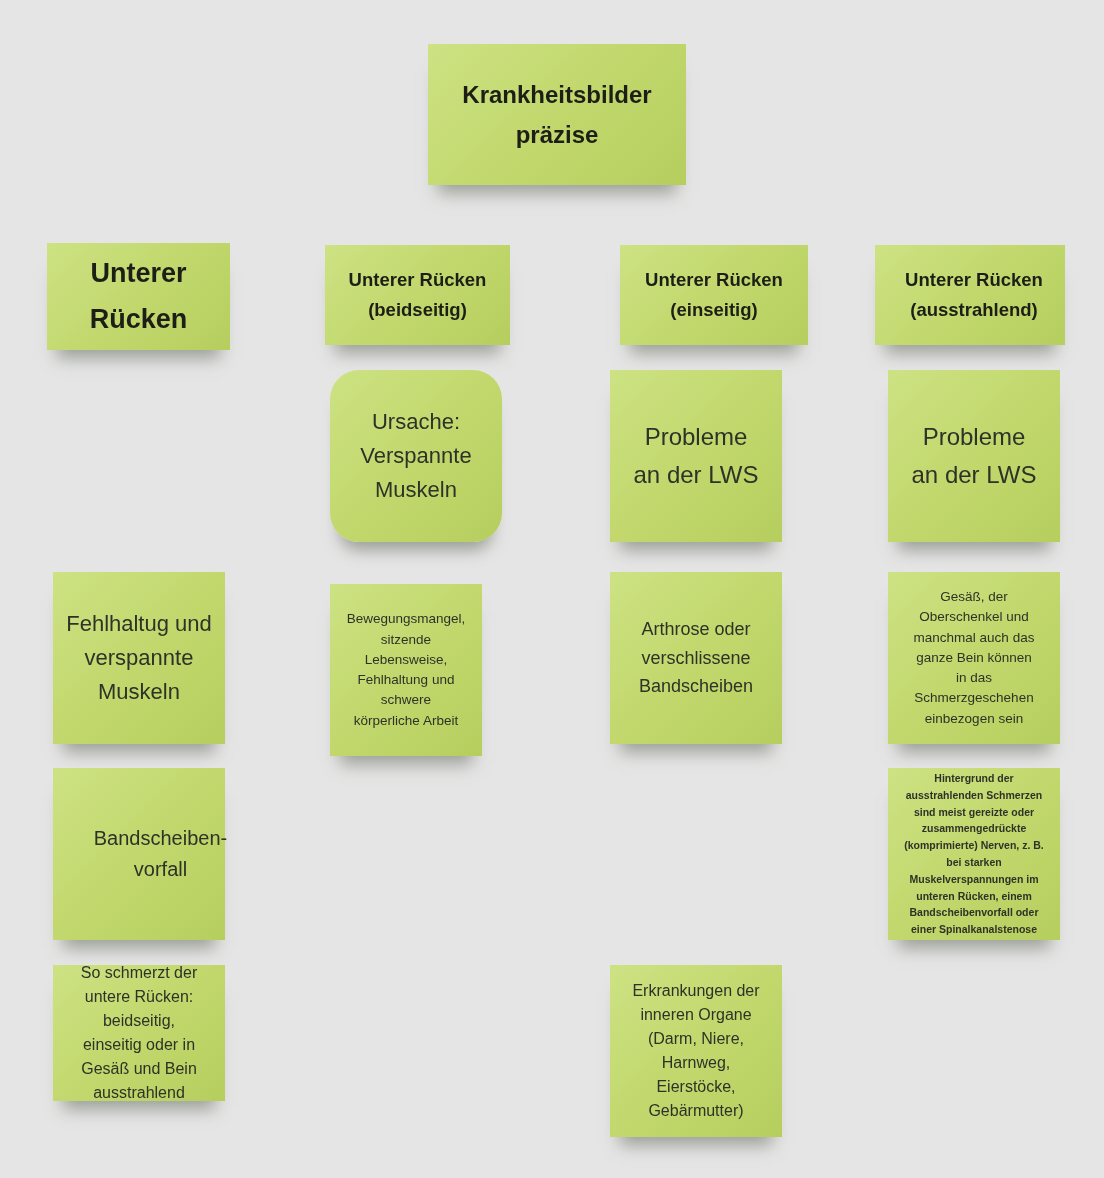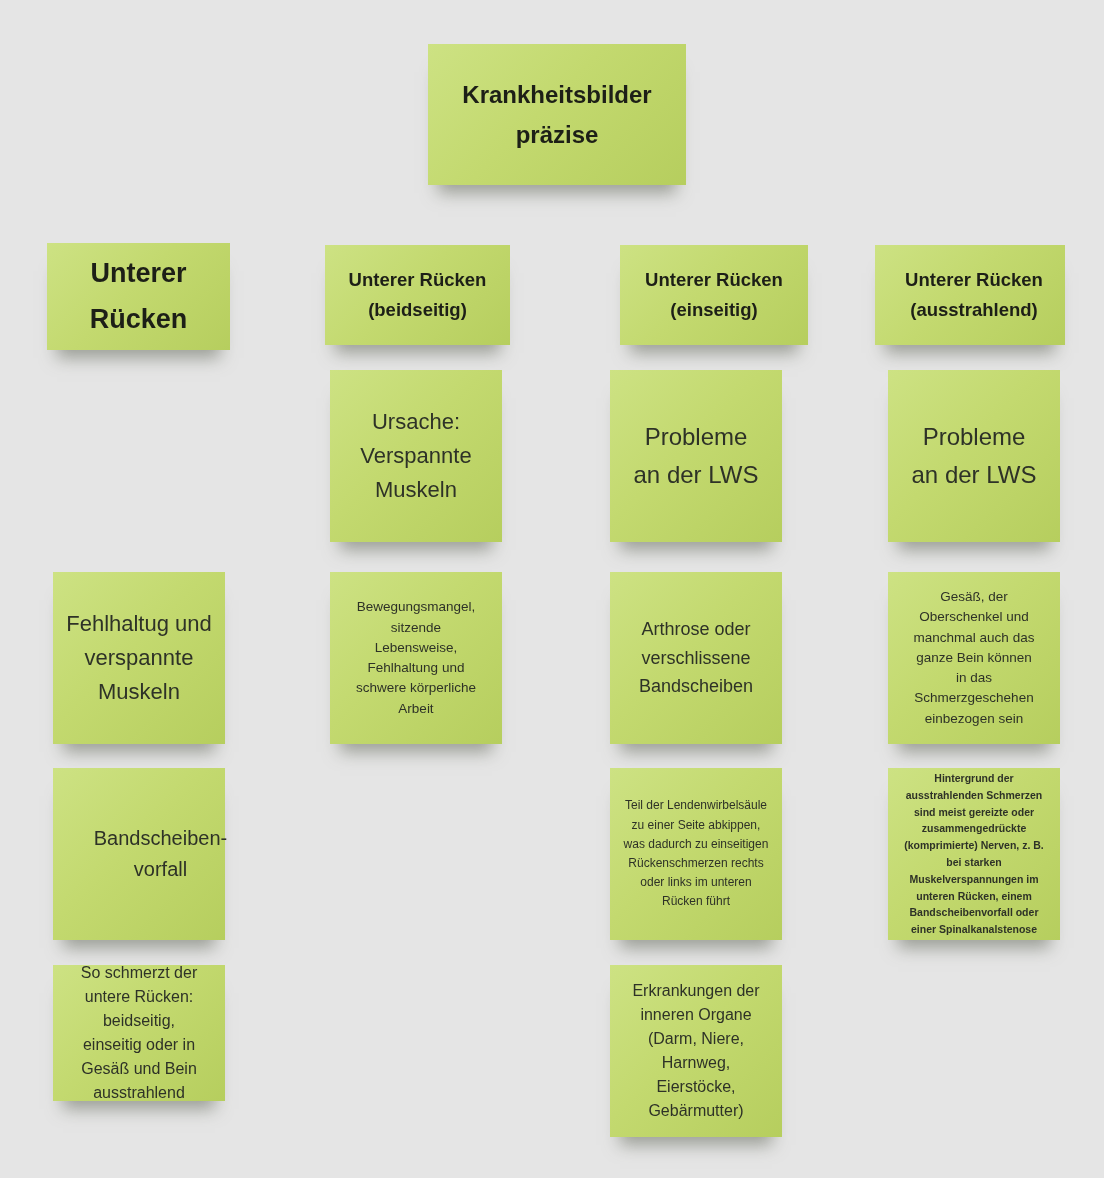--- a/index.html
+++ b/index.html
@@ -52,38 +52,35 @@
   <div class="note" style="left:53px;top:768px;width:172px;height:172px;">
     <span class="txt n-20">Bandscheiben-vorfall</span>
   </div>
   <div class="note" style="left:53px;top:965px;width:172px;height:136px;">
     <span class="txt n-sm">So schmerzt der untere Rücken: beidseitig, einseitig oder in Gesäß und Bein ausstrahlend</span>
   </div>
 
   <div class="note" style="left:325px;top:245px;width:185px;height:100px;">
     <span class="txt bold h-md">Unterer Rücken (beidseitig)</span>
   </div>
-  <div class="note" style="left:330px;top:370px;width:172px;height:172px;">
+  <div class="note" style="left:330px;top:370px;width:172px;height:172px;border-radius:29px;">
     <span class="txt n-lg">Ursache: Verspannte Muskeln</span>
   </div>
-  <div class="note" style="left:330px;top:572px;width:172px;height:172px;">
+  <div class="note" style="left:330px;top:584px;width:152px;height:172px;">
     <span class="txt n-xs">Bewegungsmangel, sitzende Lebensweise, Fehlhaltung und schwere körperliche Arbeit</span>
   </div>
 
   <div class="note" style="left:600px;top:245px;width:188px;height:100px;margin-left:20px;">
     <span class="txt bold h-md">Unterer Rücken (einseitig)</span>
   </div>
   <div class="note" style="left:610px;top:370px;width:172px;height:172px;">
     <span class="txt n-xl">Probleme an der LWS</span>
   </div>
   <div class="note" style="left:610px;top:572px;width:172px;height:172px;align-items:center;">
     <span class="txt n-md">Arthrose oder verschlissene Bandscheiben</span>
-  </div>
-  <div class="note" style="left:610px;top:768px;width:172px;height:172px;">
-    <span class="txt n-xxs">Teil der Lendenwirbelsäule zu einer Seite abkippen, was dadurch zu einseitigen Rückenschmerzen rechts oder links im unteren Rücken führt</span>
   </div>
   <div class="note" style="left:610px;top:965px;width:172px;height:172px;">
     <span class="txt n-sm">Erkrankungen der inneren Organe (Darm, Niere, Harnweg, Eierstöcke, Gebärmutter)</span>
   </div>
 
   <div class="note" style="left:875px;top:245px;width:190px;height:100px;padding-left:8px;">
     <span class="txt bold h-md">Unterer Rücken (ausstrahlend)</span>
   </div>
   <div class="note" style="left:888px;top:370px;width:172px;height:172px;">
     <span class="txt n-xl">Probleme an der LWS</span>

